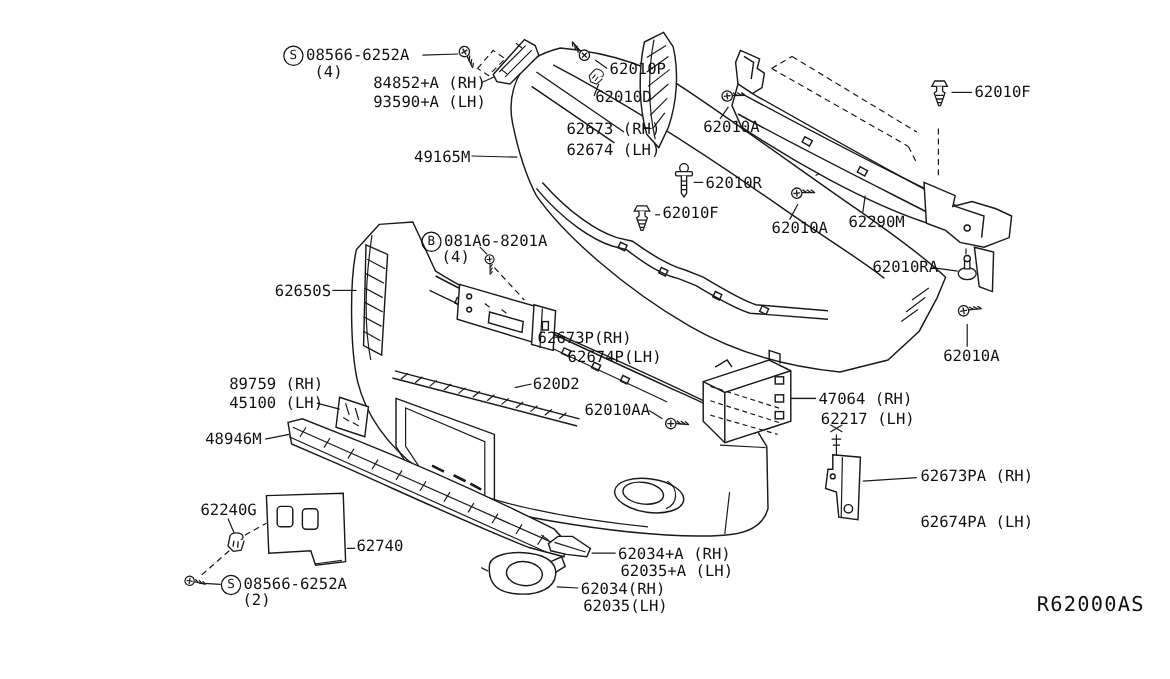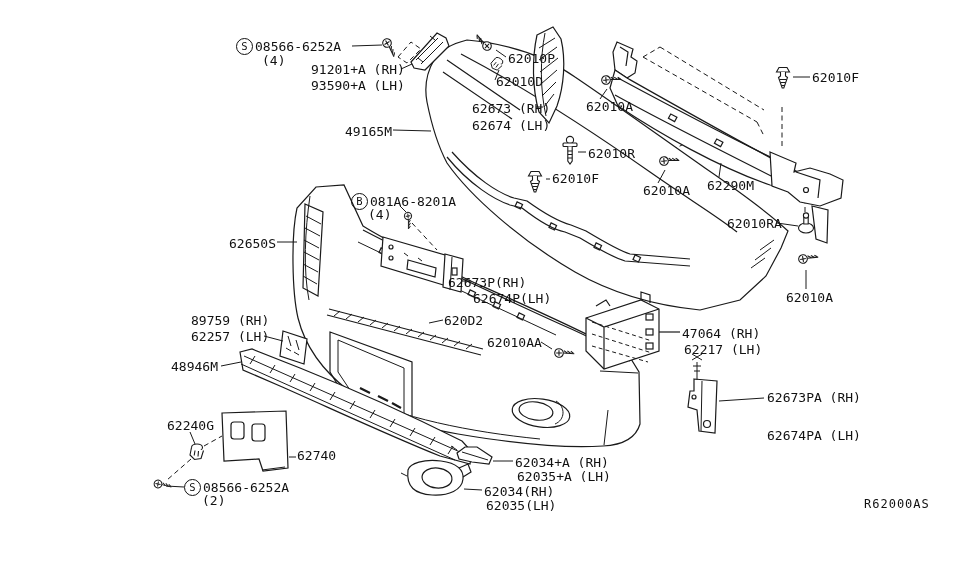--- a/index.html
+++ b/index.html
@@ -12,21 +12,21 @@
   .lbl{
     position:absolute;font-size:13px;line-height:14px;color:#111;
     white-space:nowrap;letter-spacing:0;
   }
   .row{display:flex;align-items:center;gap:2px;}
   .circ{
     display:inline-flex;align-items:center;justify-content:center;
     width:15px;height:15px;border:1.4px solid #111;border-radius:50%;
     font-size:10.5px;line-height:1;flex:0 0 auto;
   }
-  .ref{font-size:12px;letter-spacing:1px;text-align:center;}
+  .ref{font-size:17px;letter-spacing:1px;text-align:center;}
 </style>
 </head>
 <body>
 
 <div class="stage">
 
 <svg width="975" height="566" viewBox="0 0 975 566">
   <defs>
     <g id="g-screw" fill="#fff" stroke="#1a1a1a" stroke-width="1.1">
       <circle cx="0" cy="0" r="4.3"></circle>
@@ -250,21 +250,21 @@
     <path d="M464,489 L482,490"></path>
   </g>
 </svg>
 
   <div class="lbl row" style="left:236px;top:38px">
     <span class="circ">S</span>
     <span>08566-6252A</span>
   </div>
   <div class="lbl" style="left:262px;top:54px">(4)</div>
 
-  <div class="lbl" style="left:311px;top:63px">91201+A (RH)</div>
+  <div class="lbl" style="left:311px;top:63px">84852+A (RH)</div>
   <div class="lbl" style="left:311px;top:79px">93590+A (LH)</div>
 
   <div class="lbl" style="left:508px;top:52px">62010P</div>
   <div class="lbl" style="left:496px;top:75px">62010D</div>
 
   <div class="lbl" style="left:472px;top:102px">62673 (RH)</div>
   <div class="lbl" style="left:472px;top:119px">62674 (LH)</div>
 
   <div class="lbl" style="left:586px;top:100px">62010A</div>
   <div class="lbl" style="left:812px;top:71px">62010F</div>
@@ -282,21 +282,21 @@
 
   <div class="lbl" style="left:727px;top:217px">62010RA</div>
   <div class="lbl" style="left:229px;top:237px">62650S</div>
 
   <div class="lbl" style="left:448px;top:276px">62673P(RH)</div>
   <div class="lbl" style="left:473px;top:292px">62674P(LH)</div>
 
   <div class="lbl" style="left:786px;top:291px">62010A</div>
 
   <div class="lbl" style="left:191px;top:314px">89759 (RH)</div>
-  <div class="lbl" style="left:191px;top:330px">62257 (LH)</div>
+  <div class="lbl" style="left:191px;top:330px">45100 (LH)</div>
 
   <div class="lbl" style="left:444px;top:314px">620D2</div>
   <div class="lbl" style="left:487px;top:336px">62010AA</div>
 
   <div class="lbl" style="left:682px;top:327px">47064 (RH)</div>
   <div class="lbl" style="left:684px;top:343px">62217 (LH)</div>
 
   <div class="lbl" style="left:171px;top:360px">48946M</div>
 
   <div class="lbl" style="left:767px;top:391px">62673PA (RH)</div>

